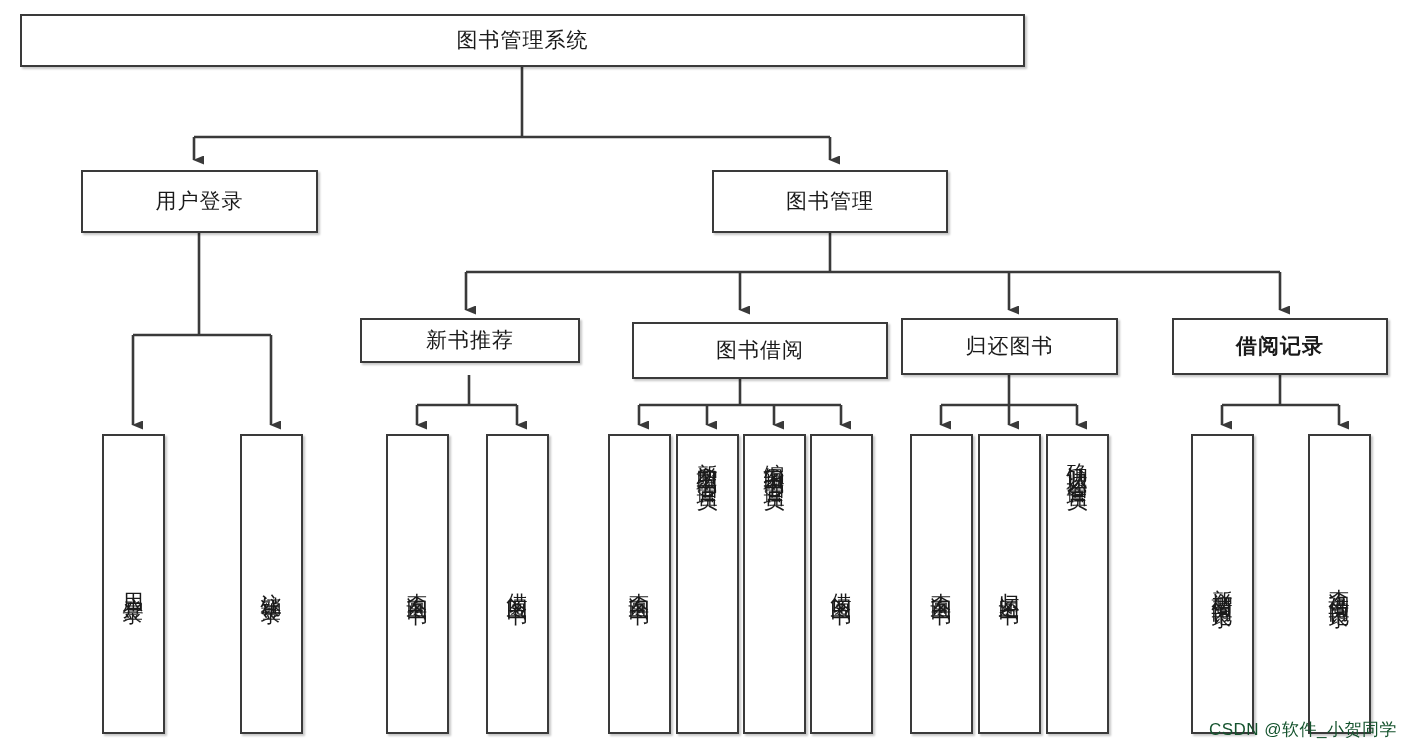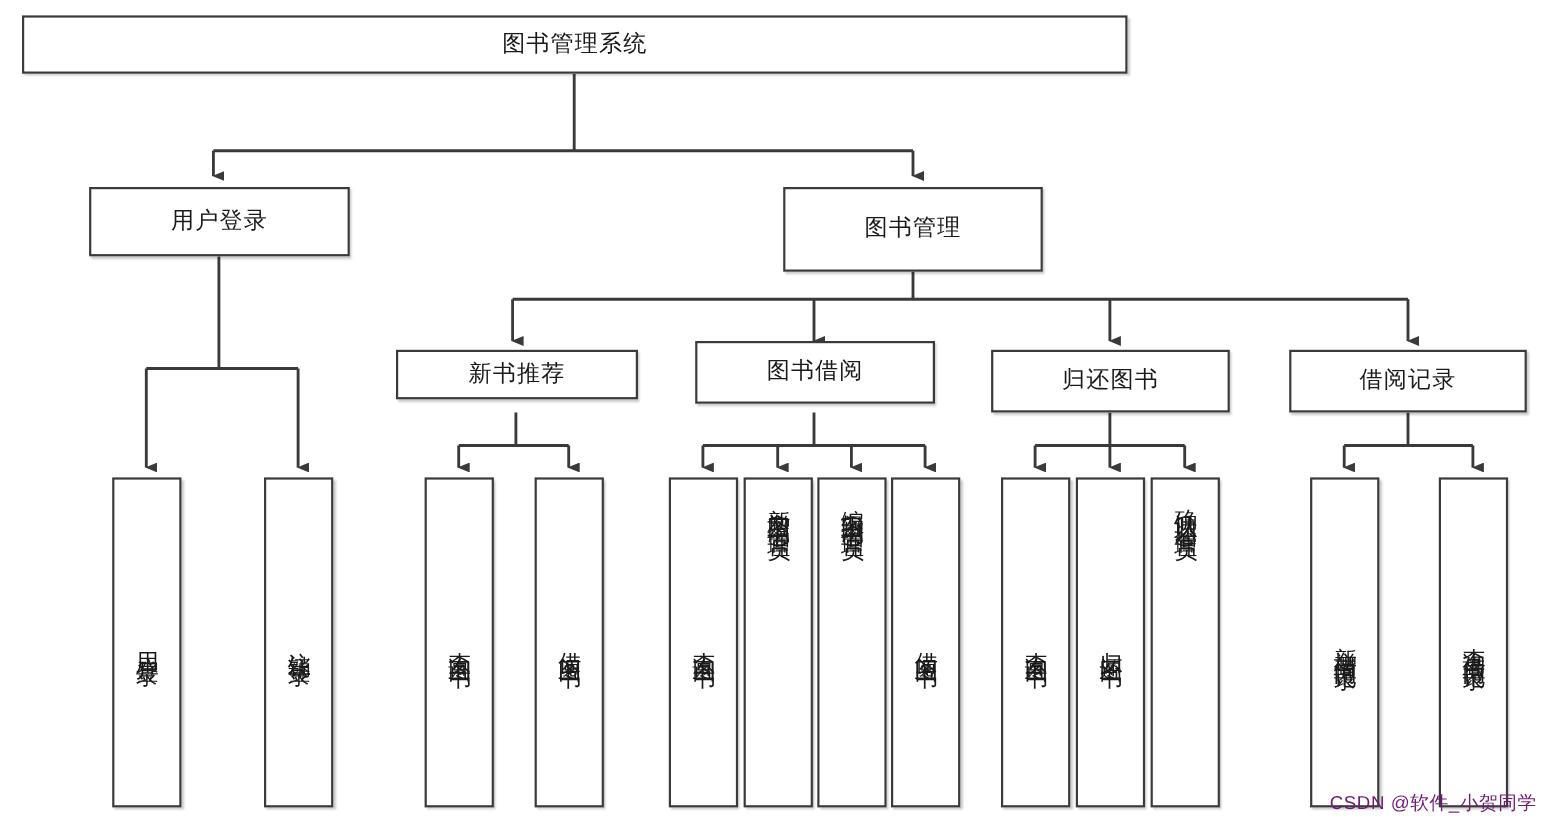--- a/index.html
+++ b/index.html
@@ -58,21 +58,21 @@
   }
   .node.leaf.centered {
     align-items: center;
     padding-top: 0;
   }
   .watermark {
     position: absolute;
     right: 8px;
     bottom: 6px;
     font-size: 17px;
-    color: #701a75;
+    color: #14532d;
     letter-spacing: 0.5px;
     white-space: nowrap;
     user-select: none;
     text-align: center;
   }
 </style>
 </head>
 <body>
 
 <div id="diagram-root">
@@ -127,34 +127,34 @@
     </g>
   </svg>
 
   <div class="node" style="left:20px; top:14px; width:1005px; height:53px;">
     <span class="label">图书管理系统</span>
   </div>
 
   <div class="node" style="left:81px; top:170px; width:237px; height:63px;">
     <span class="label">用户登录</span>
   </div>
-  <div class="node" style="left:712px; top:170px; width:236px; height:77px;">
+  <div class="node" style="left:712px; top:170px; width:236px; height:63px;">
     <span class="label">图书管理</span>
   </div>
 
   <div class="node" style="left:360px; top:318px; width:220px; height:45px;">
     <span class="label">新书推荐</span>
   </div>
-  <div class="node" style="left:632px; top:310px; width:218px; height:57px;">
+  <div class="node" style="left:632px; top:322px; width:256px; height:57px;">
     <span class="label">图书借阅</span>
   </div>
   <div class="node" style="left:901px; top:318px; width:217px; height:57px;">
     <span class="label">归还图书</span>
   </div>
-  <div class="node" style="left:1172px; top:318px; width:216px; height:57px;">
+  <div class="node" style="left:1172px; top:318px; width:216px; height:57px;font-weight:bold;">
     <span class="label">借阅记录</span>
   </div>
 
   <div class="node leaf centered" style="left:102px; top:434px; width:63px; height:300px;">
     <span class="label">用户登录</span>
   </div>
   <div class="node leaf centered" style="left:240px; top:434px; width:63px; height:300px;">
     <span class="label">注销登录</span>
   </div>
 

